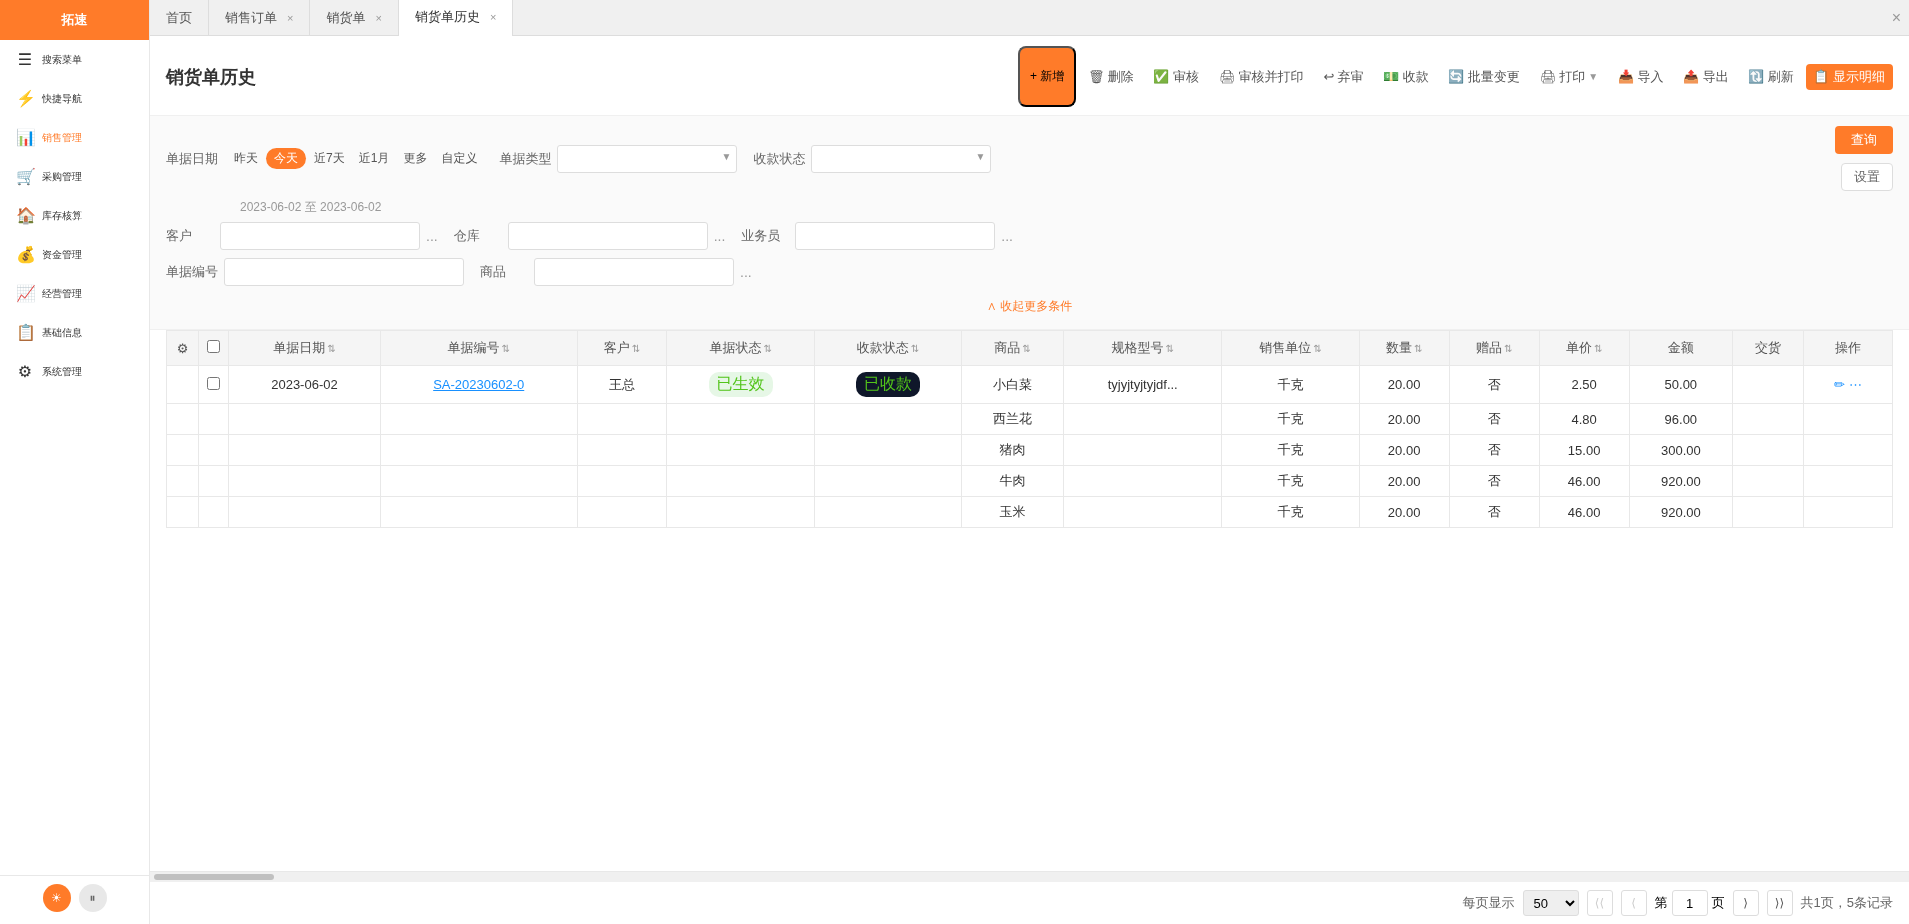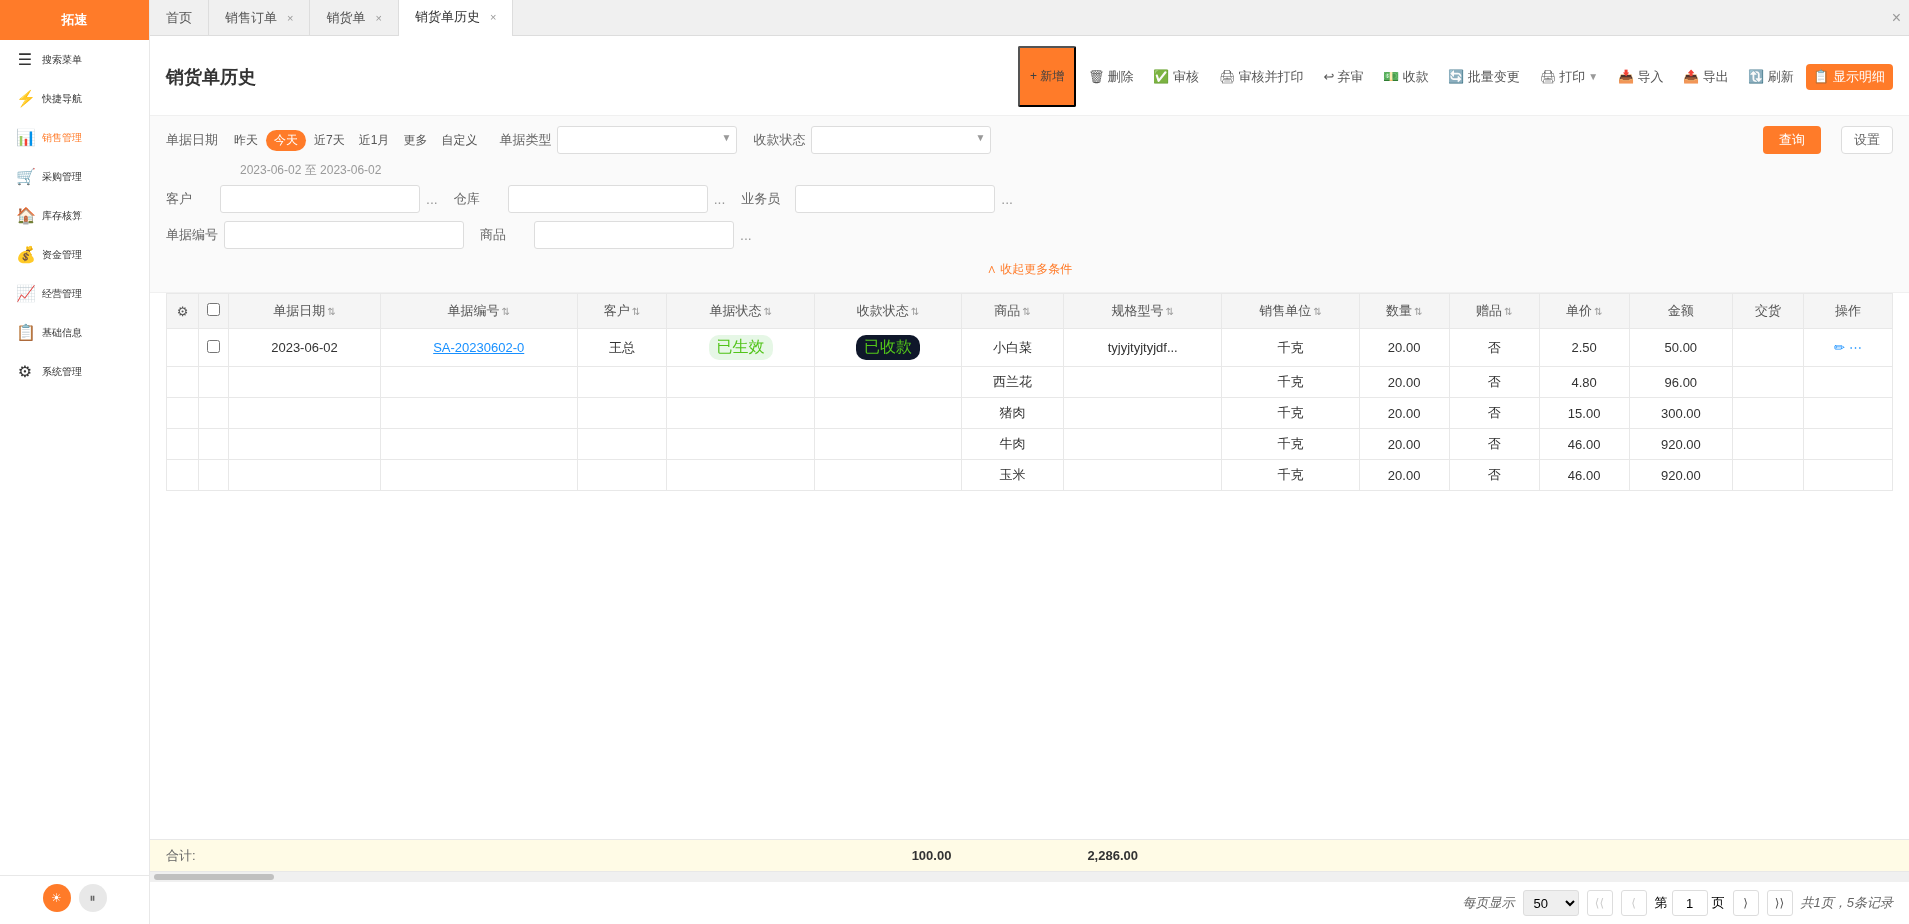--- a/index.html
+++ b/index.html
@@ -144,22 +144,22 @@
       gap: 3px;
       padding: 4px 8px;
       cursor: pointer;
       color: #555;
       font-size: 12px;
       border-radius: 3px;
       white-space: nowrap;
     }
     .toolbar-btn.primary {
       background: #ff7b29;
-      color: #404040;
-      border-radius: 2px;
+      color: #000000;
+      border-radius: 8px;
       padding: 20px 10px;
     }
     .toolbar-icon { font-size: 13px; }
 
     
     .filter-area {
       padding: 10px 16px;
       border-bottom: 1px solid #f0f0f0;
       background: #fafafa;
     }
@@ -310,21 +310,21 @@
     
     .pagination-bar {
       display: flex;
       align-items: center;
       justify-content: flex-end;
       padding: 8px 16px;
       border-top: 1px solid #f0f0f0;
       gap: 8px;
       flex-shrink: 0;
     }
-    .pagination-label { color: #666; font-style: italic; }
+    .pagination-label { color: #666; }
     .pagination-select {
       border: 1px solid #ddd;
       border-radius: 3px;
       padding: 2px 6px;
       font-size: 13px;
       height: 26px;
       outline: none;
       cursor: pointer;
     }
     .pagination-btn {
@@ -381,22 +381,22 @@
       color: #666;
       border: 1px solid #ddd;
       border-radius: 4px;
       padding: 4px 12px;
       cursor: pointer;
       font-size: 13px;
     }
 
     .filter-actions {
       display: flex;
-      flex-direction: row;
-      gap: 20px;
+      flex-direction: column;
+      gap: 9px;
       align-items: flex-end;
       margin-left: auto;
     }
 
     .checkbox-cell { width: 28px; }
     .settings-cell { width: 32px; }
   </style>
 </head>
 <body>
 
@@ -702,27 +702,20 @@
       <td>否</td>
       <td>46.00</td>
       <td>920.00</td>
       <td></td>
       <td></td>
     </tr>
           </tbody>
       </table>
     </div>
 
-    <div class="table-footer">
-      <span class="footer-label">合计:</span>
-      <div class="footer-cells">
-        <span class="footer-cell" style="margin-left:700px;">100.00</span>
-        <span class="footer-cell" style="margin-left:120px;">2,286.00</span>
-      </div>
-    </div>
 
     <div class="scroll-bar-area">
       <div class="scroll-thumb"></div>
     </div>
 
     <div class="pagination-bar">
       <span class="pagination-label">每页显示</span>
       <select class="pagination-select">
         <option>50</option>
         <option>100</option>

